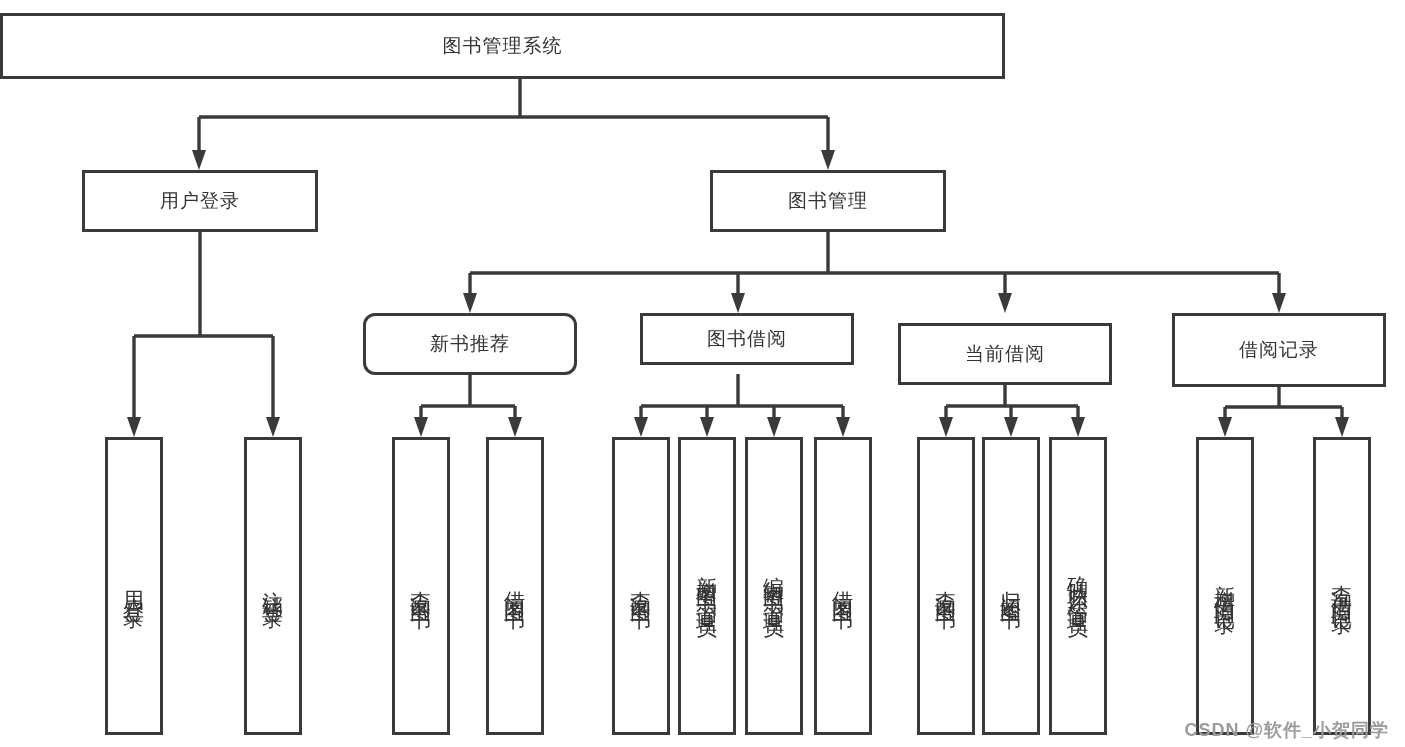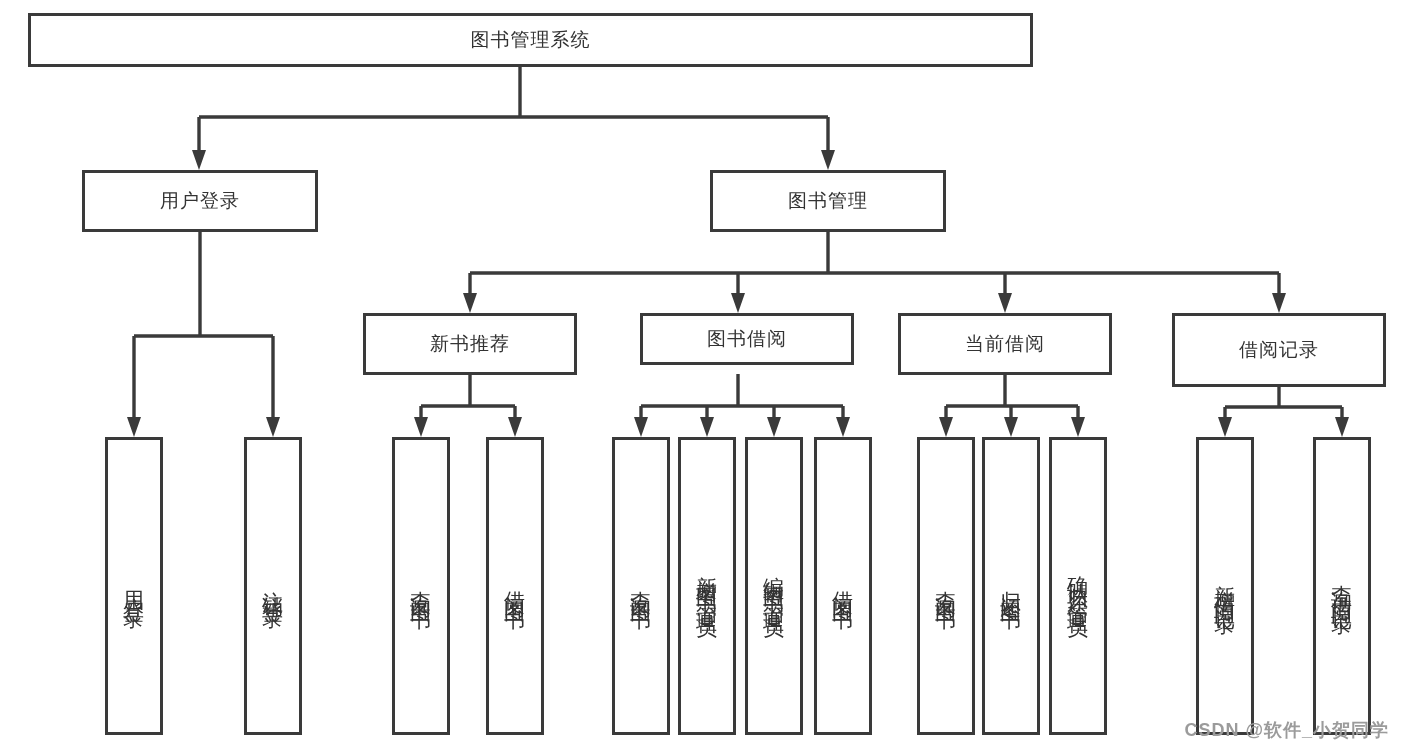--- a/index.html
+++ b/index.html
@@ -88,38 +88,38 @@
     <path d="M1005 374 V406 M946 406 H1078 M946 406 V419 M1011 406 V419 M1078 406 V419"></path>
     <polygon points="939,417 953,417 946,437"></polygon>
     <polygon points="1004,417 1018,417 1011,437"></polygon>
     <polygon points="1071,417 1085,417 1078,437"></polygon>
 
     <path d="M1279 374 V407 M1225 407 H1342 M1225 407 V419 M1342 407 V419"></path>
     <polygon points="1218,417 1232,417 1225,437"></polygon>
     <polygon points="1335,417 1349,417 1342,437"></polygon>
   </svg>
 
-  <div class="box root" style="left:28px;top:13px;width:1005px;height:54px;">
+  <div class="box root" style="left:0;top:13px;width:1005px;height:66px;">
     <span>图书管理系统</span>
   </div>
 
   <div class="box hbox" style="left:82px;top:170px;width:236px;height:62px;">
     <span>用户登录</span>
   </div>
   <div class="box hbox" style="left:710px;top:170px;width:236px;height:62px;">
     <span>图书管理</span>
   </div>
 
-  <div class="box hbox" style="left:363px;top:313px;width:214px;height:62px;">
+  <div class="box hbox" style="left:363px;top:313px;width:214px;height:62px;border-radius:12px;">
     <span>新书推荐</span>
   </div>
   <div class="box hbox" style="left:632px;top:313px;width:214px;height:52px;margin-left:8px;">
     <span>图书借阅</span>
   </div>
-  <div class="box hbox" style="left:898px;top:313px;width:214px;height:62px;">
+  <div class="box hbox" style="left:898px;top:323px;width:214px;height:62px;">
     <span>当前借阅</span>
   </div>
   <div class="box hbox" style="left:1172px;top:313px;width:214px;height:74px;">
     <span>借阅记录</span>
   </div>
 
   <div class="box leaf" style="left:105px;">
     <span>用户登录</span>
   </div>
   <div class="box leaf" style="left:244px;">

